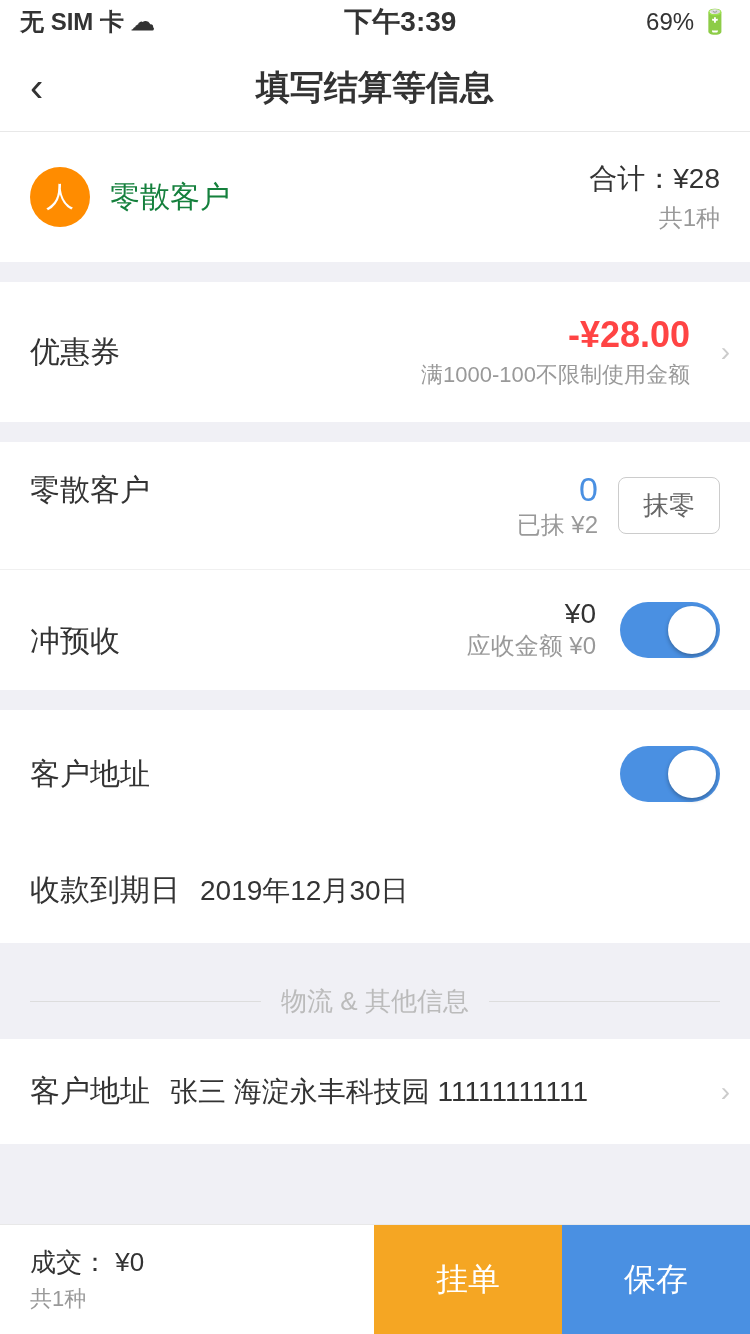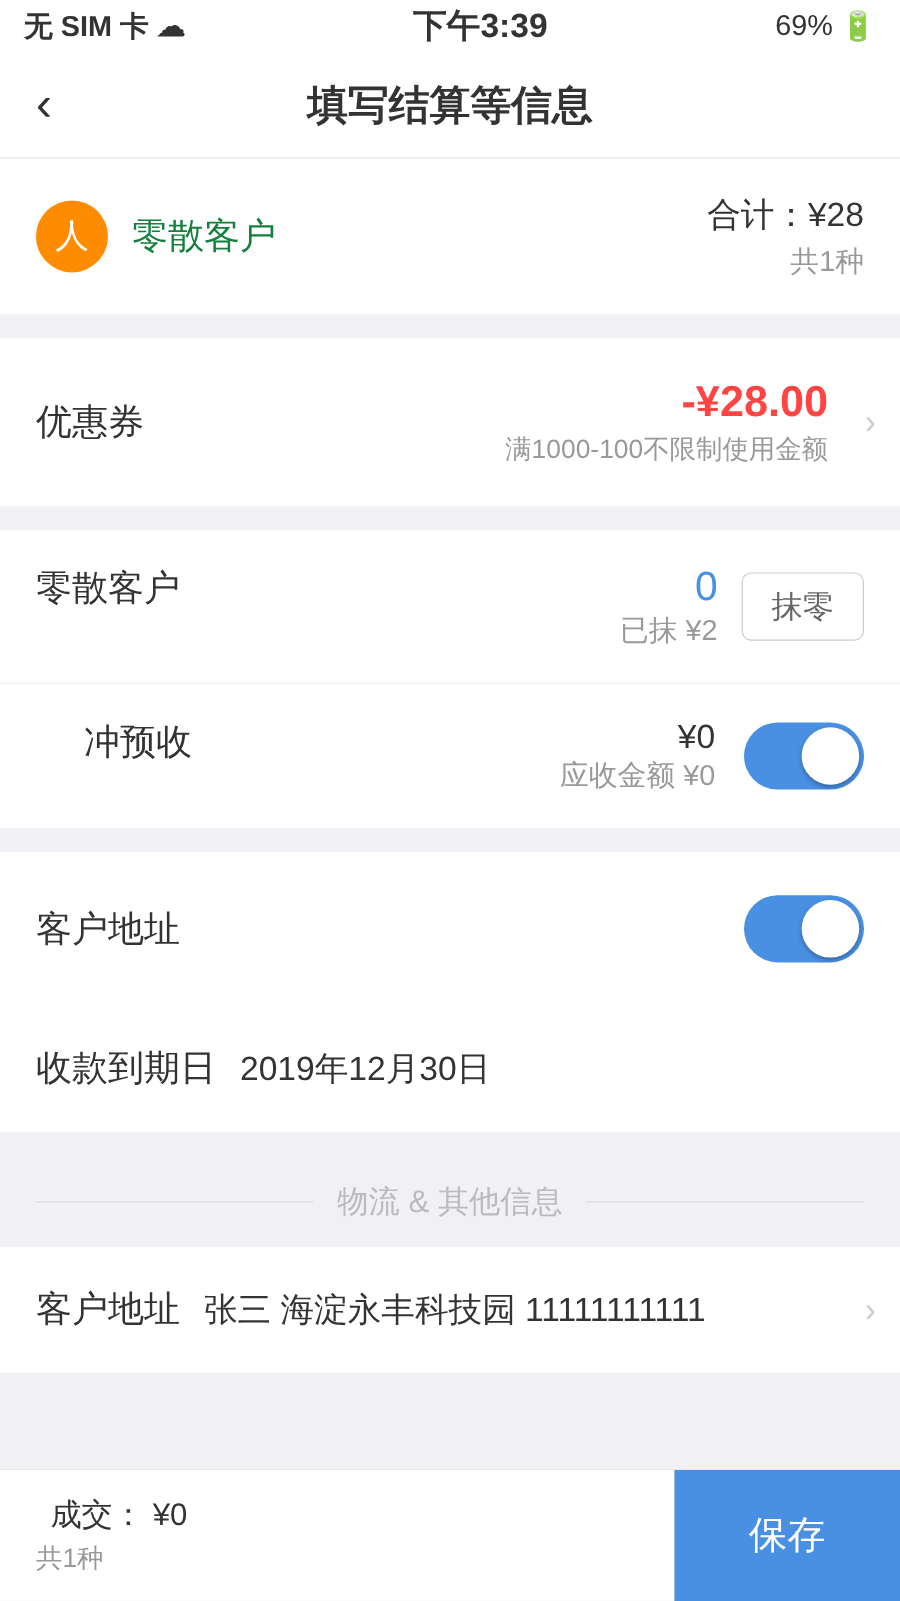--- a/index.html
+++ b/index.html
@@ -161,23 +161,22 @@
       height: 48px;
       border-radius: 50%;
       background: white;
       box-shadow: 0 2px 4px rgba(0,0,0,0.3);
     }
 
     
     .prerecv-row {
       padding: 28px 30px;
       display: flex;
-      align-items: flex-start;
-      justify-content: space-between;
-      margin-left: 40px;
+      align-items: flex-end;
+      justify-content: space-between;
     }
     .prerecv-right {
       display: flex;
       align-items: center;
       gap: 24px;
     }
     .prerecv-amounts { text-align: right; }
 
     
     .credit-row {
@@ -236,21 +235,21 @@
       background: #fff;
       border-top: 1px solid #e8e8e8;
     }
     .bottom-info {
       flex: 1;
       display: flex;
       flex-direction: column;
       justify-content: center;
       padding: 0 30px;
     }
-    .bottom-transaction { font-size: 26px; color: #333; margin-left: 12px; }
+    .bottom-transaction { font-size: 26px; color: #333; }
     .bottom-count { font-size: 22px; color: #999; margin-top: 4px; }
     .bottom-btn-hang {
       width: 188px;
       height: 110px;
       background: #f5a623;
       display: flex;
       align-items: center;
       justify-content: center;
       font-size: 32px;
       color: #fff;
@@ -369,14 +368,15 @@
 </div>
 
 <div class="bottom-bar">
   <div class="bottom-info">
     <div class="bottom-transaction">
       <span>成交：</span>
       <span>¥0</span>
     </div>
     <div class="bottom-count">共1种</div>
   </div>
+  <div class="bottom-btn-hang">挂单</div>
   <div class="bottom-btn-save">保存</div>
 </div>
 
 </body></html>

